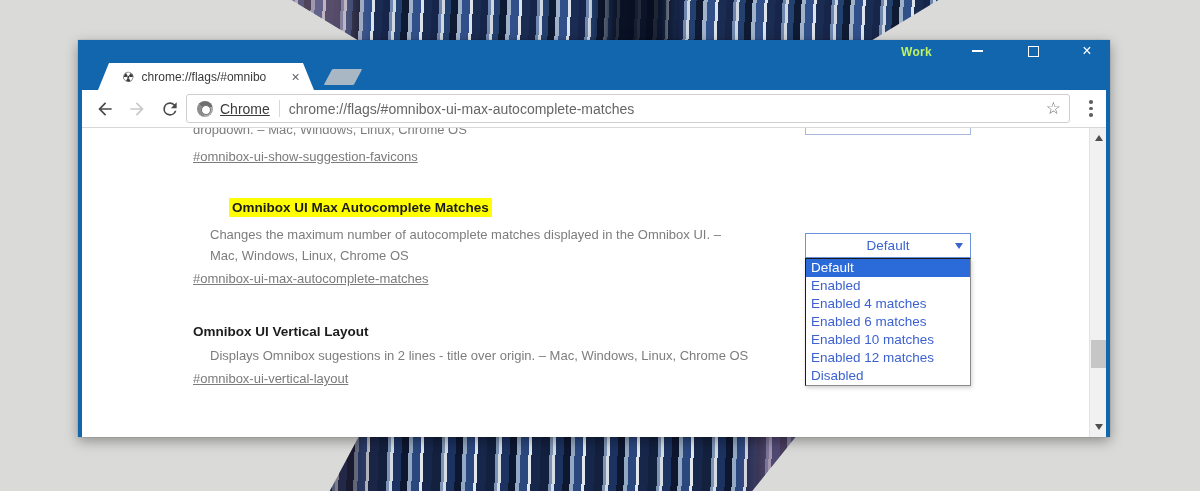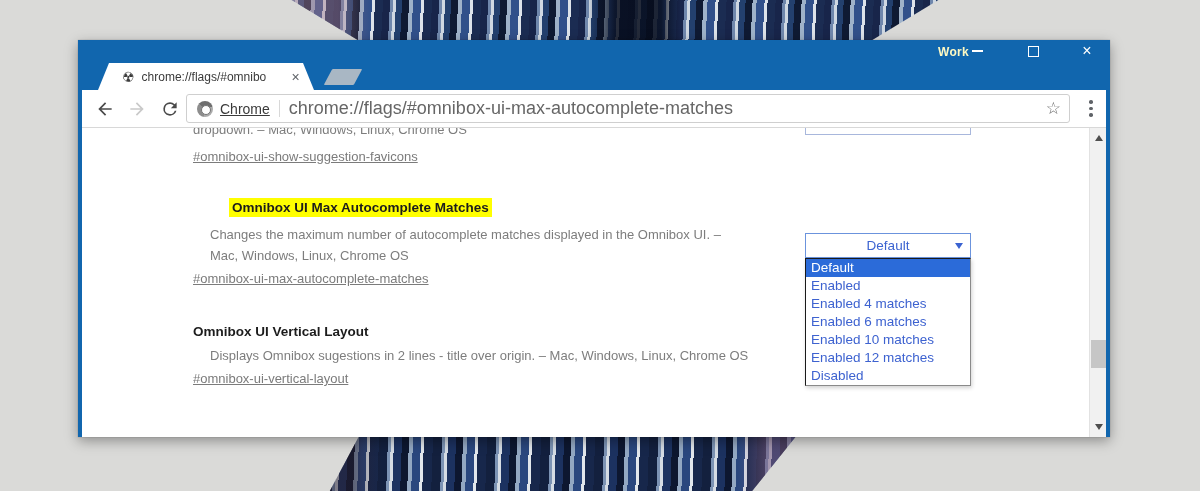--- a/index.html
+++ b/index.html
@@ -24,21 +24,21 @@
       repeating-linear-gradient(92deg, #13203e 0 9px, #7c93b4 9px 12px, #d5dce4 12px 15px, #1c3260 15px 23px, #0d1730 23px 30px, #93a8c2 30px 34px, #2a477e 34px 42px, #e2e7ec 42px 45px, #17274b 45px 54px);
     clip-path: polygon(7% 0, 98% 0, 89% 100%, 1% 100%);
   }
 
   
   .window { position:absolute; left:78px; top:40px; width:1032px; height:397px;
     border-left:4px solid #1166ae; border-right:4px solid #1166ae; border-bottom:4px solid #1166ae;
     background:#1166ae; box-shadow:0 4px 12px rgba(0,0,0,.35), 0 0 1px rgba(0,0,0,.3); }
 
   .titlebar { position:relative; height:22px; background:#1166ae; }
-  .profile { position:absolute; left:856px; top:5px; color:#fef9c3; font-size:12px; font-weight:bold; letter-spacing:.3px; }
+  .profile { position:absolute; left:819px; top:5px; color:#bef264; font-size:12px; font-weight:bold; letter-spacing:.3px; }
   .win-btn { position:absolute; top:0; width:34px; height:22px; display:flex; align-items:center; justify-content:center; color:#fff; cursor:default; }
   .win-btn.min { left:878px; } .win-btn.max { left:934px; } .win-btn.close { left:988px; font-size:16px; font-weight:400; line-height:1; }
   .minus { width:11px; height:2px; background:#fff; }
   .square { width:11px; height:11px; border:1.5px solid #fff; }
 
   
   .tabstrip { position:relative; height:28px; background:#1166ae; }
   .tab { position:absolute; left:16px; top:1px; width:216px; height:27px; background:#fff;
     clip-path: polygon(11px 0, 205px 0, 216px 27px, 0 27px);
     display:flex; align-items:center; padding:0 10px 0 24px; }
@@ -55,21 +55,21 @@
   .nav-ic svg { width:20px; height:20px; }
   .ic-back { left:13px; } .ic-fwd { left:45px; } .ic-reload { left:78px; }
   .omnibox { position:absolute; left:104px; right:36px; top:4px; height:29px; background:#fff;
     border:1px solid #cfcfcf; border-radius:3px; display:flex; align-items:center; padding:0 8px 0 10px; }
   .chrome-logo { position:relative; width:16px; height:16px; border-radius:50%; flex:0 0 16px;
     background:conic-gradient(from -50deg, #6f6f6f 0 120deg, #ababab 0 240deg, #8d8d8d 0 360deg); }
   .chrome-logo::after { content:""; position:absolute; left:4px; top:4px; width:8px; height:8px;
     background:#fff; border:1.5px solid #757575; border-radius:50%; }
   .chip { font-size:14px; color:#3a3a3a; margin-left:7px;text-decoration:underline; }
   .sep { width:1px; height:17px; background:#d8d8d8; margin:0 9px; }
-  .url { font-size:18px; color:#666; white-space:nowrap; overflow:hidden; }
+  .url { font-size:14px; color:#666; white-space:nowrap; overflow:hidden; }
   .star { margin-left:auto; font-size:17px; color:#6e6e6e; line-height:1; }
   .menu-dots { position:absolute; right:13px; top:10px; display:flex; flex-direction:column; gap:3px; width:4px; }
   .menu-dots i { width:3.5px; height:3.5px; border-radius:50%; background:#5f6368; }
 
   
   .content { position:relative; height:309px; background:#fff; overflow:hidden; font-size:13px; }
   .gray { color:#7d7d7d; }
   .flag-link { position:absolute; color:#7b7b7b; text-decoration:underline; font-size:13px; }
   .flag-title { position:absolute; font-size:13.5px; font-weight:bold; color:#1c1c1c; }
   .hl { background:#ffff00; padding:2px 3px;margin-left:39px; }

